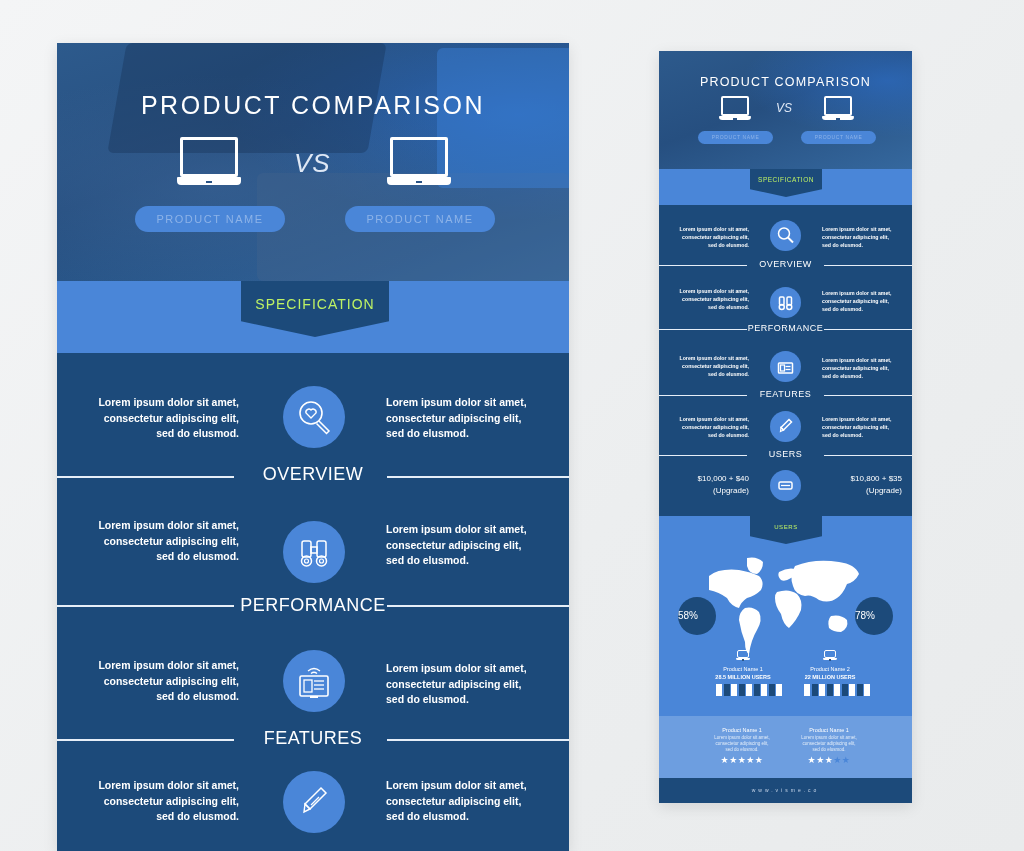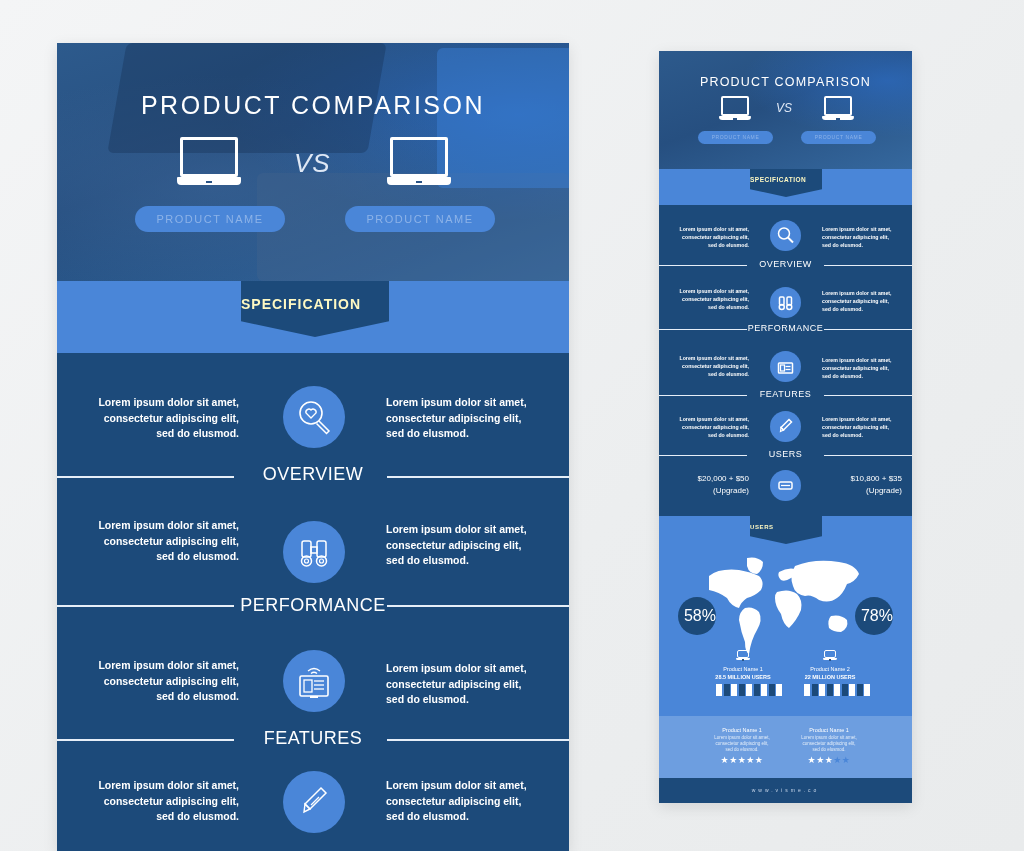--- a/index.html
+++ b/index.html
@@ -32,21 +32,21 @@
   .laptop .base { position: absolute; background: #fff; border-radius: 1px 1px 4px 4px; }
   .laptop .base::after { content:""; position:absolute; left:45%; width:10%; height:2px; top:50%; background:#2a5385; }
   #big .vs { position: absolute; left: 237px; top: 105px; color: #dfe8f5; font-size: 26px; font-style: italic; letter-spacing: 1px; font-weight: 300;}
   .pill {
     position: absolute; background: #4a86d8; color: #8db3e8; border-radius: 13px;
     text-align: center; letter-spacing: 1.5px;
   }
   #big .pill { width: 150px; height: 26px; line-height: 26px; font-size: 11px; top: 163px; }
 
   #big .specband { position: absolute; left: 0; top: 238px; width: 512px; height: 72px; background: #4a86d8; }
-  .ribbon { position: absolute; background: #1c4a7a; color: #fef9c3; text-align: left; font-weight: bold; }
+  .ribbon { position: absolute; background: #1c4a7a; color: #bef264; text-align: center; }
   #big .ribbon { left: 184px; top: 238px; width: 148px; height: 56px; line-height: 46px; font-size: 14px; letter-spacing: 1px;
     clip-path: polygon(0 0,100% 0,100% 72%,50% 100%,0 72%); }
   .txt { position: absolute; color: #fff; font-weight: bold; }
   .txt span { display: block; }
   .circle { position: absolute; border-radius: 50%; background: #4a86d8; }
   .circle svg { position: absolute; left: 0; top: 0; }
   .divider { position: absolute; height: 2px; background: #e6eef8; }
   .label { position: absolute; color: #fff; text-align: center; letter-spacing: 0.5px; }
 
   #big .txt { font-size: 10.5px; line-height: 15.5px; }
@@ -72,21 +72,21 @@
   #small .txt { font-size: 5.2px; line-height: 8px; font-weight: bold; }
   #small .txt.l { left: 12px; width: 78px; text-align: right; }
   #small .txt.r { left: 163px; width: 80px; text-align: left; }
   #small .circle { left: 111px; width: 31px; height: 31px; }
   #small .label { left: 88px; width: 77px; font-size: 9px; }
   #small .price { font-size: 8px; line-height: 12px; font-weight: normal; }
 
   #small .users { position: absolute; left: 0; top: 465px; width: 253px; height: 200px; background: #4a86d8; }
   #small .ribbon.users-rib { left: 91px; top: 465px; width: 72px; height: 28px; line-height: 22px; font-size: 6px; letter-spacing: 0.6px;
     clip-path: polygon(0 0,100% 0,100% 72%,50% 100%,0 72%); }
-  .pct { position: absolute; width: 38px; height: 38px; border-radius: 50%; background: #1c4a7a; color: #fff; text-align: right; line-height: 38px; font-size: 16px; }
+  .pct { position: absolute; width: 38px; height: 38px; border-radius: 50%; background: #1c4a7a; color: #fff; text-align: left; line-height: 38px; font-size: 10px; }
   .uname { position: absolute; color: #fff; font-size: 5.5px; text-align: center; width: 80px; line-height: 8px; }
   .people { position: absolute; display: flex; gap: 1.5px; }
   .person { width: 6px; height: 12px; position: relative; }
   .person::before { content:""; position:absolute; left:1.5px; top:0; width:3px; height:3px; border-radius:50%; background: inherit; }
   .reviews { position: absolute; left: 0; top: 665px; width: 253px; height: 62px; background: #6d9ee0; }
   .rv { position: absolute; width: 70px; text-align: center; color: #fff; }
   .rv .n { font-size: 5.5px; line-height: 9px; }
   .rv .t { font-size: 4.5px; line-height: 6px; color: #e3edf9; }
   .stars { font-size: 9px; letter-spacing: 0.5px; margin-top: 2px; }
   .footer { position: absolute; left: 0; top: 727px; width: 253px; height: 25px; background: #1c4a7a; color: #c7d6ea; font-size: 5px; letter-spacing: 3px; text-align: center; line-height: 25px; }
@@ -305,21 +305,21 @@
   <div class="txt r" style="top:364px;">
       <span>Lorem ipsum dolor sit amet,</span>
       <span>consectetur adipiscing elit,</span>
       <span>sed do elusmod.</span>
     </div>
   <div class="divider" style="left:0;top:404px;width:88px;height:1px;"></div>
   <div class="label" style="top:398px;">USERS</div>
   <div class="divider" style="left:165px;top:404px;width:88px;height:1px;"></div>
 
   <div class="txt l price" style="top:422px;">
-      <span>$20,000 + $50</span>
+      <span>$10,000 + $40</span>
       <span>(Upgrade)</span>
     </div>
   <div class="circle" style="top:419px;">
     <svg width="31" height="31" viewBox="0 0 62 62">
         <rect x="18" y="24" width="26" height="14" rx="3" fill="none" stroke="#fff" stroke-width="3"></rect>
         <line x1="22" y1="31" x2="40" y2="31" stroke="#fff" stroke-width="2.5"></line>
       </svg>
   </div>
   <div class="txt r price" style="top:422px;text-align:right;">
       <span>$10,800 + $35</span>

